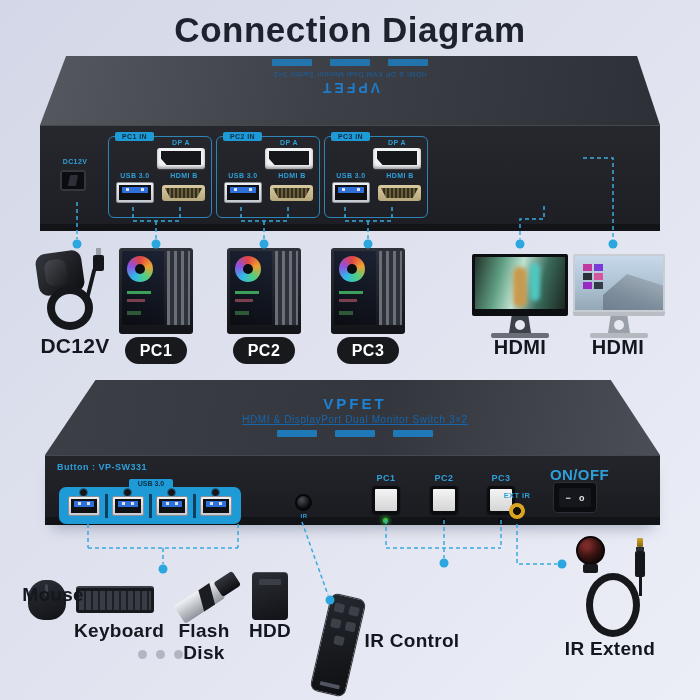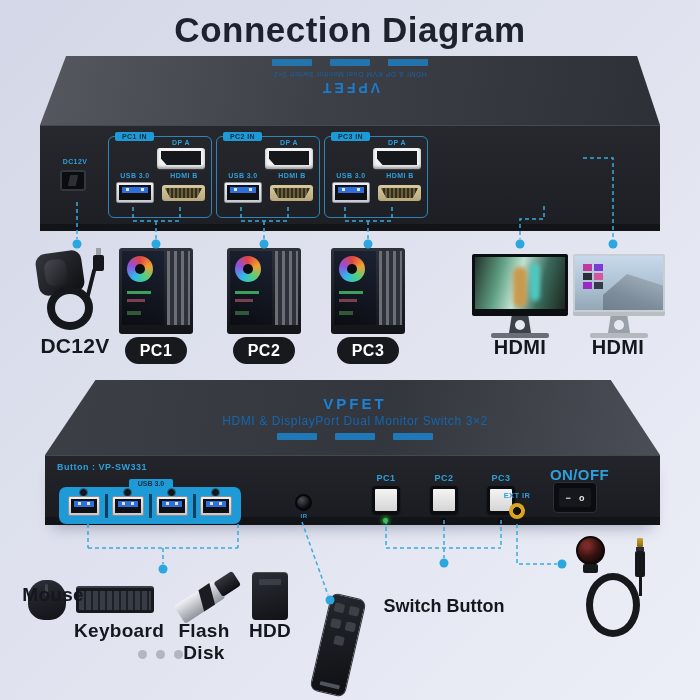--- a/index.html
+++ b/index.html
@@ -27,21 +27,21 @@
              border-top:1px solid #45484f; border-bottom:8px solid #121317;
              box-shadow:0 10px 14px -8px rgba(70,80,110,.45); }
 
   
   .brandblock { position:absolute; text-align:center; color:#1b7fd6; }
   .td-brand { left:110px; top:3px; width:400px; transform:rotate(180deg); opacity:.9; }
   .bd-brand { left:85px; top:15px; width:450px; }
   .brand-name { font-size:14px; font-weight:700; letter-spacing:3px; color:#1b82d8; }
   .bd-brand .brand-name { font-size:15px; }
   .brand-tagline { font-size:7px; letter-spacing:.6px; color:#1566ae; margin-top:2px; }
-  .bd-brand .brand-tagline { font-size:12px; }
+  .bd-brand .brand-tagline { font-size:10px;text-decoration:underline; }
   .badges { display:flex; justify-content:center; gap:18px; margin-top:5px; }
   .badge { width:40px; height:7px; background:#1c85cc; border-radius:1px; opacity:.85; }
 
   
   .blue-label { position:absolute; font-size:7px; font-weight:700; color:#2f9fd9;
                 text-align:center; letter-spacing:.4px; white-space:nowrap; }
   .group-box { position:absolute; top:10px; width:104px; height:82px;
                border:1px solid rgba(47,159,217,.8); border-radius:6px; }
   .group-chip { position:absolute; left:6px; top:-5px; padding:1px 7px;
                 background:#1e9ad6; color:#0a2e44; font-size:7px; font-weight:700;
@@ -481,32 +481,33 @@
   <div class="remote">
     <div class="rc-body">
       <div class="rc-btn" style="left:5px; top:8px;"></div>
       <div class="rc-btn" style="left:20px; top:8px;"></div>
       <div class="rc-btn" style="left:5px; top:24px;"></div>
       <div class="rc-btn" style="left:20px; top:24px;"></div>
       <div class="rc-btn" style="left:12px; top:40px;"></div>
       <div class="rc-bar"></div>
     </div>
   </div>
-
-  <div class="switch-note" style="left:374px; top:596px; width:140px;">Switch Button</div>
+  <div class="big-label" style="left:362px; top:630px; width:100px; font-size:19px;">IR Control</div>
+
 
   <div class="ir-eye">
     <div class="eye-ball"></div>
       <div class="eye-base"></div>
   </div>
   <div class="coil"></div>
   <div class="jack-tip"></div>
   <div class="jack-collar"></div>
   <div class="jack-body"></div>
   <div class="jack-cable"></div>
+  <div class="big-label" style="left:555px; top:638px; width:110px; font-size:19px;">IR Extend</div>
 
   <svg class="lines" width="700" height="700" viewBox="0 0 700 700">
     <g fill="none" stroke="#3aabdf" stroke-width="1.5" stroke-dasharray="4 3">
       <path d="M77,202 V239"></path>
       <path d="M133,207 V221 M180,207 V221 M133,221 H180 M156,221 V239"></path>
       <path d="M241,207 V221 M288,207 V221 M241,221 H288 M264,221 V239"></path>
       <path d="M345,207 V221 M392,207 V221 M345,221 H392 M368,221 V239"></path>
       <path d="M544,206 V219 H520 V239"></path>
       <path d="M583,158 H613 V239"></path>
       <path d="M88,524 V548 M238,524 V548 M88,548 H238 M163,548 V564"></path>

